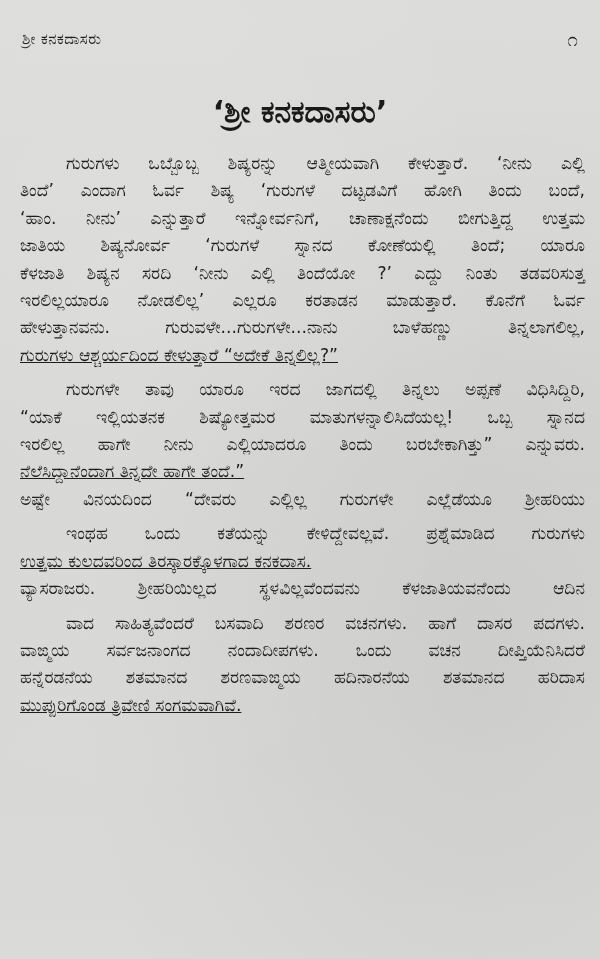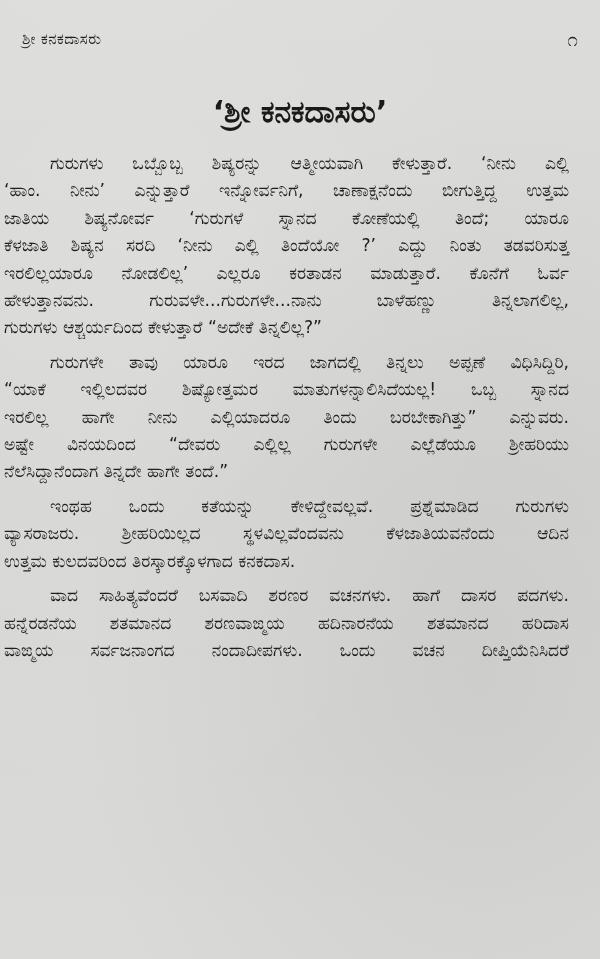--- a/index.html
+++ b/index.html
@@ -46,75 +46,78 @@
       left: 0;
       width: 600px;
       text-align: center;
       font-size: 30px;
       font-weight: bold;
       color: #1a1a1a;
     }
     .body-text {
       position: absolute;
       top: 150px;
-      left: 4px;
+      left: 20px;
       width: 565px;
       font-size: 17.2px;
       line-height: 27.4px;
       color: #1e1e1e;
       text-align: justify;
     }
     .para {
       margin: 0 0 7px 0;
       text-indent: 46px;
     }
     .para .line {
       display: block;
       white-space: nowrap;
       text-align: justify;
       text-align-last: justify;
     }
     .para .line.last {
       text-align-last: left;
+      text-decoration: underline;
     }
     .para .line:first-child {
       padding-left: 46px;
     }
     .para { text-indent: 0; }
   </style>
 </head>
 <body>
 
 <div class="page">
   <div class="running-head">ಶ್ರೀ ಕನಕದಾಸರು</div>
   <div class="page-number">೧</div>
 
   <h1 class="chapter-title" style="margin:0;">‘ಶ್ರೀ ಕನಕದಾಸರು’</h1>
 
   <div class="body-text">
     <p class="para">
       <span class="line">ಗುರುಗಳು ಒಬ್ಬೊಬ್ಬ ಶಿಷ್ಯರನ್ನು ಆತ್ಮೀಯವಾಗಿ ಕೇಳುತ್ತಾರೆ. ‘ನೀನು ಎಲ್ಲಿ</span>
+      <span class="line">ತಿಂದೆ’ ಎಂದಾಗ ಓರ್ವ ಶಿಷ್ಯ ‘ಗುರುಗಳೆ ದಟ್ಟಡವಿಗೆ ಹೋಗಿ ತಿಂದು ಬಂದೆ,</span>
       <span class="line">‘ಹಾಂ. ನೀನು’ ಎನ್ನುತ್ತಾರೆ ಇನ್ನೋರ್ವನಿಗೆ, ಚಾಣಾಕ್ಷನೆಂದು ಬೀಗುತ್ತಿದ್ದ ಉತ್ತಮ</span>
       <span class="line">ಜಾತಿಯ ಶಿಷ್ಯನೋರ್ವ ‘ಗುರುಗಳೆ ಸ್ನಾನದ ಕೋಣೆಯಲ್ಲಿ ತಿಂದೆ; ಯಾರೂ</span>
       <span class="line">ಕೆಳಜಾತಿ ಶಿಷ್ಯನ ಸರದಿ ‘ನೀನು ಎಲ್ಲಿ ತಿಂದೆಯೋ ?’ ಎದ್ದು ನಿಂತು ತಡವರಿಸುತ್ತ</span>
       <span class="line">ಇರಲಿಲ್ಲಯಾರೂ ನೋಡಲಿಲ್ಲ’ ಎಲ್ಲರೂ ಕರತಾಡನ ಮಾಡುತ್ತಾರೆ. ಕೊನೆಗೆ ಓರ್ವ</span>
       <span class="line">ಹೇಳುತ್ತಾನವನು. ಗುರುವಳೇ...ಗುರುಗಳೇ...ನಾನು ಬಾಳೆಹಣ್ಣು ತಿನ್ನಲಾಗಲಿಲ್ಲ,</span>
       <span class="line last">ಗುರುಗಳು ಆಶ್ಚರ್ಯದಿಂದ ಕೇಳುತ್ತಾರೆ “ಅದೇಕೆ ತಿನ್ನಲಿಲ್ಲ?”</span>
     </p>
     <p class="para">
       <span class="line">ಗುರುಗಳೇ ತಾವು ಯಾರೂ ಇರದ ಜಾಗದಲ್ಲಿ ತಿನ್ನಲು ಅಪ್ಪಣೆ ವಿಧಿಸಿದ್ದಿರಿ,</span>
-      <span class="line">“ಯಾಕೆ ಇಲ್ಲಿಲದವರ ಶಿಷ್ಯೋತ್ತಮರ ಮಾತುಗಳನ್ನಾಲಿಸಿದೆಯಲ್ಲ! ಒಬ್ಬ ಸ್ನಾನದ</span>
+      <span class="line">“ಯಾಕೆ ಇಲ್ಲಿಯತನಕ ಶಿಷ್ಯೋತ್ತಮರ ಮಾತುಗಳನ್ನಾಲಿಸಿದೆಯಲ್ಲ! ಒಬ್ಬ ಸ್ನಾನದ</span>
       <span class="line">ಇರಲಿಲ್ಲ ಹಾಗೇ ನೀನು ಎಲ್ಲಿಯಾದರೂ ತಿಂದು ಬರಬೇಕಾಗಿತ್ತು” ಎನ್ನುವರು.</span>
+      <span class="line last">ನೆಲೆಸಿದ್ದಾನೆಂದಾಗ ತಿನ್ನದೇ ಹಾಗೇ ತಂದೆ.”</span>
       <span class="line">ಅಷ್ಟೇ ವಿನಯದಿಂದ “ದೇವರು ಎಲ್ಲಿಲ್ಲ ಗುರುಗಳೇ ಎಲ್ಲೆಡೆಯೂ ಶ್ರೀಹರಿಯು</span>
-      <span class="line last">ನೆಲೆಸಿದ್ದಾನೆಂದಾಗ ತಿನ್ನದೇ ಹಾಗೇ ತಂದೆ.”</span>
     </p>
     <p class="para">
       <span class="line">ಇಂಥಹ ಒಂದು ಕತೆಯನ್ನು ಕೇಳಿದ್ದೇವಲ್ಲವೆ. ಪ್ರಶ್ನೆಮಾಡಿದ ಗುರುಗಳು</span>
+      <span class="line last">ಉತ್ತಮ ಕುಲದವರಿಂದ ತಿರಸ್ಕಾರಕ್ಕೊಳಗಾದ ಕನಕದಾಸ.</span>
       <span class="line">ವ್ಯಾಸರಾಜರು. ಶ್ರೀಹರಿಯಿಲ್ಲದ ಸ್ಥಳವಿಲ್ಲವೆಂದವನು ಕೆಳಜಾತಿಯವನೆಂದು ಆದಿನ</span>
-      <span class="line last">ಉತ್ತಮ ಕುಲದವರಿಂದ ತಿರಸ್ಕಾರಕ್ಕೊಳಗಾದ ಕನಕದಾಸ.</span>
     </p>
     <p class="para">
       <span class="line">ವಾದ ಸಾಹಿತ್ಯವೆಂದರೆ ಬಸವಾದಿ ಶರಣರ ವಚನಗಳು. ಹಾಗೆ ದಾಸರ ಪದಗಳು.</span>
+      <span class="line">ವಾಙ್ಮಯ ಸರ್ವಜನಾಂಗದ ನಂದಾದೀಪಗಳು. ಒಂದು ವಚನ ದೀಪ್ತಿಯೆನಿಸಿದರೆ</span>
       <span class="line">ಹನ್ನೆರಡನೆಯ ಶತಮಾನದ ಶರಣವಾಙ್ಮಯ ಹದಿನಾರನೆಯ ಶತಮಾನದ ಹರಿದಾಸ</span>
-      <span class="line">ವಾಙ್ಮಯ ಸರ್ವಜನಾಂಗದ ನಂದಾದೀಪಗಳು. ಒಂದು ವಚನ ದೀಪ್ತಿಯೆನಿಸಿದರೆ</span>
+      <span class="line last">ಮುಪ್ಪುರಿಗೊಂಡ ತ್ರಿವೇಣಿ ಸಂಗಮವಾಗಿವೆ.</span>
     </p>
   </div>
 </div>
 
 </body></html>

